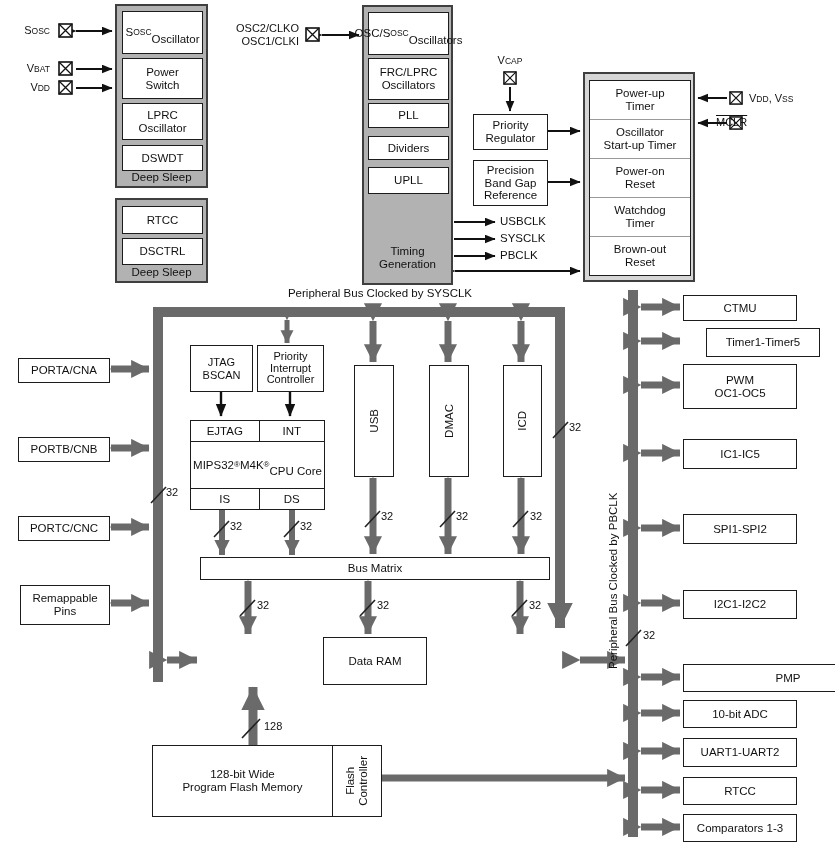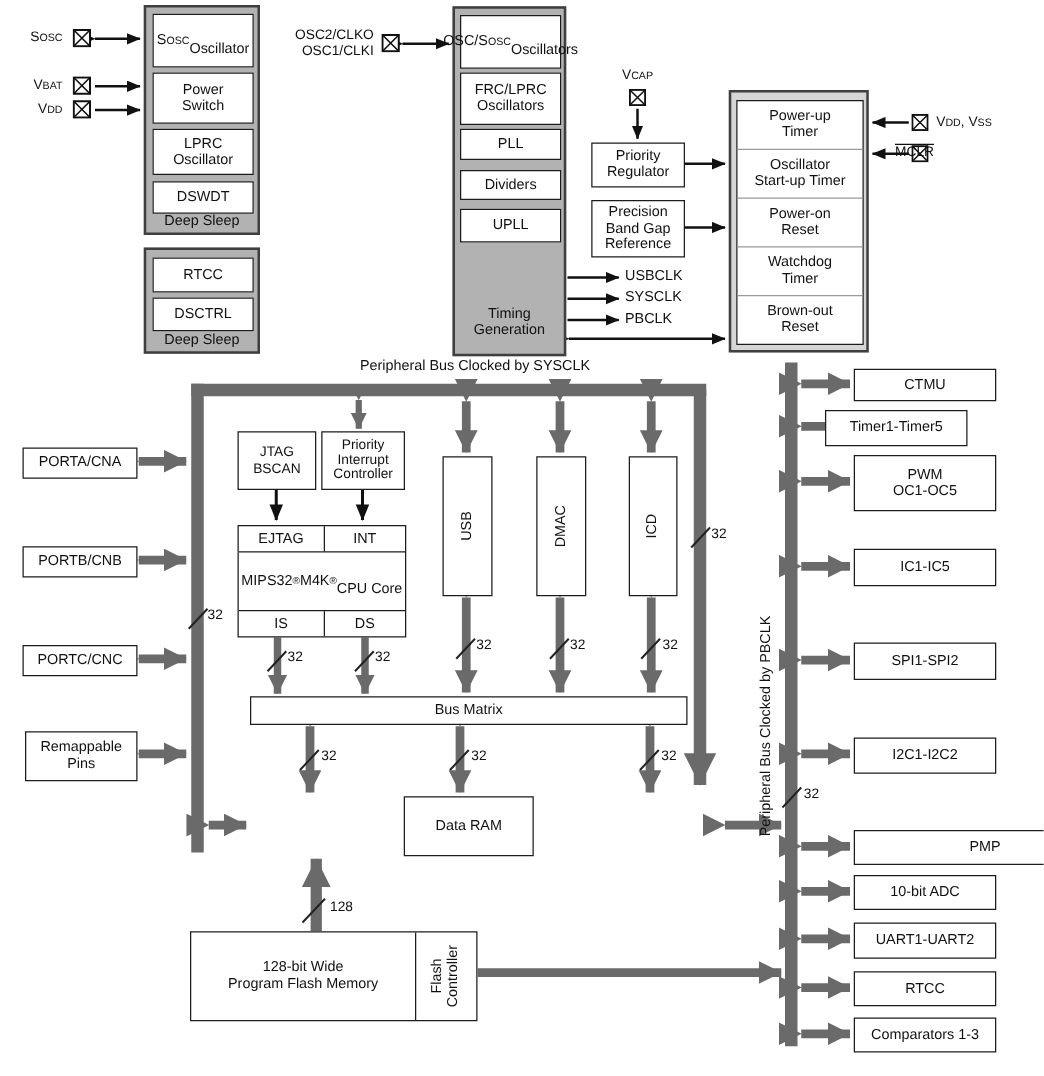--- a/index.html
+++ b/index.html
@@ -255,21 +255,21 @@
   <div class="box" style="left:152px;top:745px;width:228px;height:70px;padding:0;align-items:stretch;">
     <div class="row" style="flex:1;">128-bit Wide
 Program Flash Memory</div>
     <div class="row vert" style="width:48px;border-left:1.5px solid #1c1c1c;"><span>Flash
 Controller</span></div>
   </div>
 
   <div class="vlabel" style="left:607px;top:385px;width:20px;height:284px;"><span>Peripheral Bus Clocked by PBCLK</span></div>
 
   <div class="box" style="left:683px;top:295px;width:112px;height:24px;">CTMU</div>
-  <div class="box" style="left:660px;top:328px;width:112px;height:27px;text-align:center;">Timer1-Timer5</div>
+  <div class="box" style="left:706px;top:328px;width:112px;height:27px;text-align:center;">Timer1-Timer5</div>
   <div class="box" style="left:683px;top:364px;width:112px;height:43px;">PWM
 OC1-OC5</div>
   <div class="box" style="left:683px;top:439px;width:112px;height:28px;">IC1-IC5</div>
   <div class="box" style="left:683px;top:514px;width:112px;height:28px;">SPI1-SPI2</div>
   <div class="box" style="left:683px;top:590px;width:112px;height:27px;">I2C1-I2C2</div>
   <div class="box" style="left:683px;top:664px;width:112px;height:26px;padding-left:48px;">PMP</div>
   <div class="box" style="left:683px;top:700px;width:112px;height:26px;">10-bit ADC</div>
   <div class="box" style="left:683px;top:738px;width:112px;height:27px;">UART1-UART2</div>
   <div class="box" style="left:683px;top:777px;width:112px;height:26px;">RTCC</div>
   <div class="box" style="left:683px;top:814px;width:112px;height:26px;">Comparators 1-3</div>

